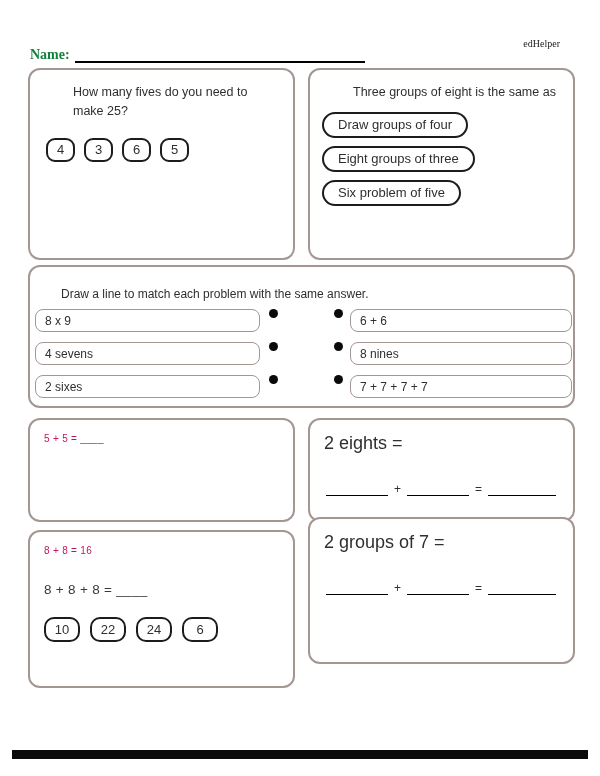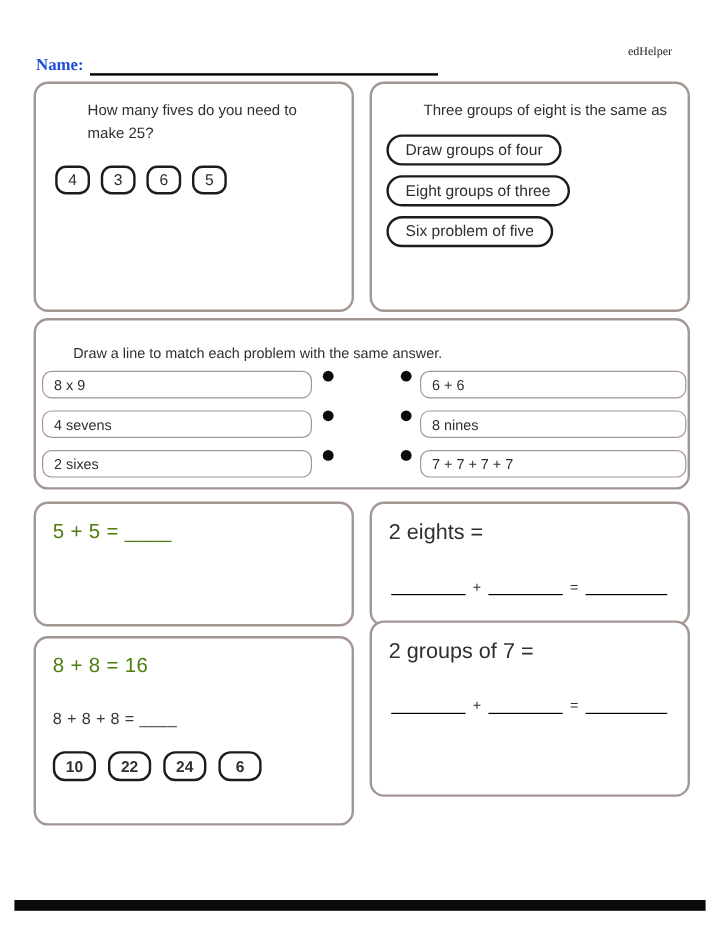--- a/index.html
+++ b/index.html
@@ -6,42 +6,42 @@
   .sheet{
     position:relative;width:600px;height:776px;background:#ffffff;
     font-family:"Liberation Sans",sans-serif;color:#2b2b2b;overflow:hidden;
   }
   
   .brand{
     position:absolute;top:38px;right:40px;
     font-family:"Liberation Serif",serif;font-size:10px;color:#1a1a1a;
   }
   .name-row{position:absolute;top:47px;left:30px;display:flex;align-items:flex-end;}
-  .name-label{font-family:"Liberation Serif",serif;font-weight:bold;font-size:14px;color:#1d4ed8;}
+  .name-label{font-family:"Liberation Serif",serif;font-weight:bold;font-size:14px;color:#15803d;}
   .name-line{display:inline-block;width:290px;height:13px;border-bottom:2px solid #000;margin-left:5px;}
   
   .bigbox{
     position:absolute;border:2px solid #a39693;border-radius:12px;background:#fff;box-sizing:border-box;
   }
   .bb1{left:28px;top:68px;width:267px;height:192px;}
   .bb2{left:308px;top:68px;width:267px;height:192px;}
   .bb3{left:28px;top:265px;width:547px;height:143px;}
   .bb4{left:28px;top:418px;width:267px;height:104px;}
   .bb5{left:308px;top:418px;width:267px;height:104px;}
   .bb6{left:28px;top:530px;width:267px;height:158px;}
   .bb7{left:308px;top:517px;width:267px;height:147px;}
   .q{font-size:12.5px;line-height:1.55;padding:13px 15px 0 15px;color:#2f2f2f;margin-left:28px;}
   
   .chips{padding:16px 0 0 16px;display:flex;gap:9px;}
   .chip{
     display:inline-flex;align-items:center;justify-content:center;
     min-width:29px;height:24px;border:2.5px solid #1c1c1c;border-radius:9px;
     font-size:13px;color:#2f2f2f;box-sizing:border-box;padding:0 4px;background:#fff;
   }
-  .chips2{padding:20px 0 0 14px;display:flex;gap:10px;font-weight:bold;}
+  .chips2{padding:20px 0 0 14px;display:flex;gap:10px;}
   .chips2 .chip{min-width:36px;height:25px;border-radius:10px;}
   
   .pills{padding:10px 0 0 12px;}
   .pill{
     display:inline-block;border:2.5px solid #1c1c1c;border-radius:13px;
     padding:3px 14px 4px 14px;font-size:13px;color:#2f2f2f;background:#fff;
   }
   .pill-row{margin-bottom:8px;}
   
   .instr{font-size:12px;padding:20px 0 8px 7px;color:#2f2f2f;margin-left:24px;}
@@ -49,21 +49,21 @@
   .match-item{
     border:1.5px solid #a39693;border-radius:8px;height:23px;box-sizing:border-box;
     display:flex;align-items:center;padding-left:9px;font-size:12px;color:#2f2f2f;background:#fff;
   }
   .mi-left{width:225px;}
   .mi-right{width:222px;}
   .dot{width:9px;height:9px;border-radius:50%;background:#0a0a0a;flex:0 0 auto;}
   .d1{margin-left:9px;}
   .d2{margin-left:56px;margin-right:7px;}
   
-  .prob{font-size:17px;color:#4d7c0f;padding:13px 14px 0 14px;letter-spacing:0.3px;}
+  .prob{font-size:10px;color:#be185d;padding:13px 14px 0 14px;letter-spacing:0.3px;}
   .prob2{font-size:18px;color:#2f2f2f;padding:13px 14px 0 14px;}
   .prob-line2{font-size:13.5px;color:#3a3a3a;padding:26px 14px 0 14px;letter-spacing:0.3px;}
   
   .eq-row{position:absolute;left:16px;right:14px;display:flex;align-items:flex-end;gap:6px;}
   .eq5{bottom:24px;}
   .eq7{top:62px;}
   .blank{display:inline-block;height:13px;border-bottom:1.6px solid #000;}
   .blank-a{width:62px;}
   .blank-b{width:62px;}
   .blank-c{width:68px;}

